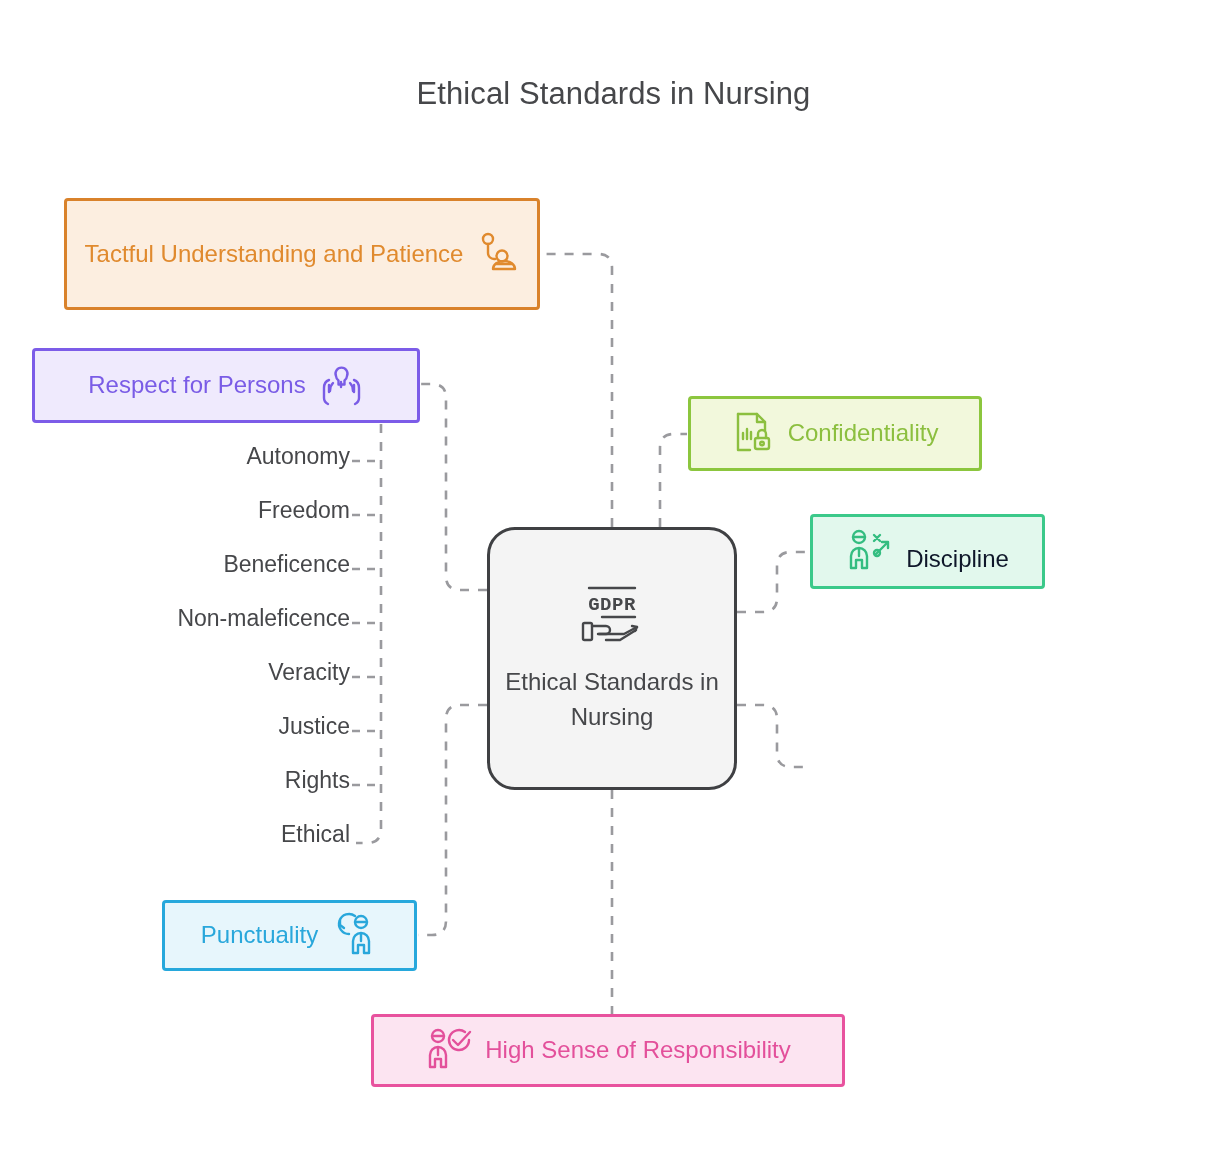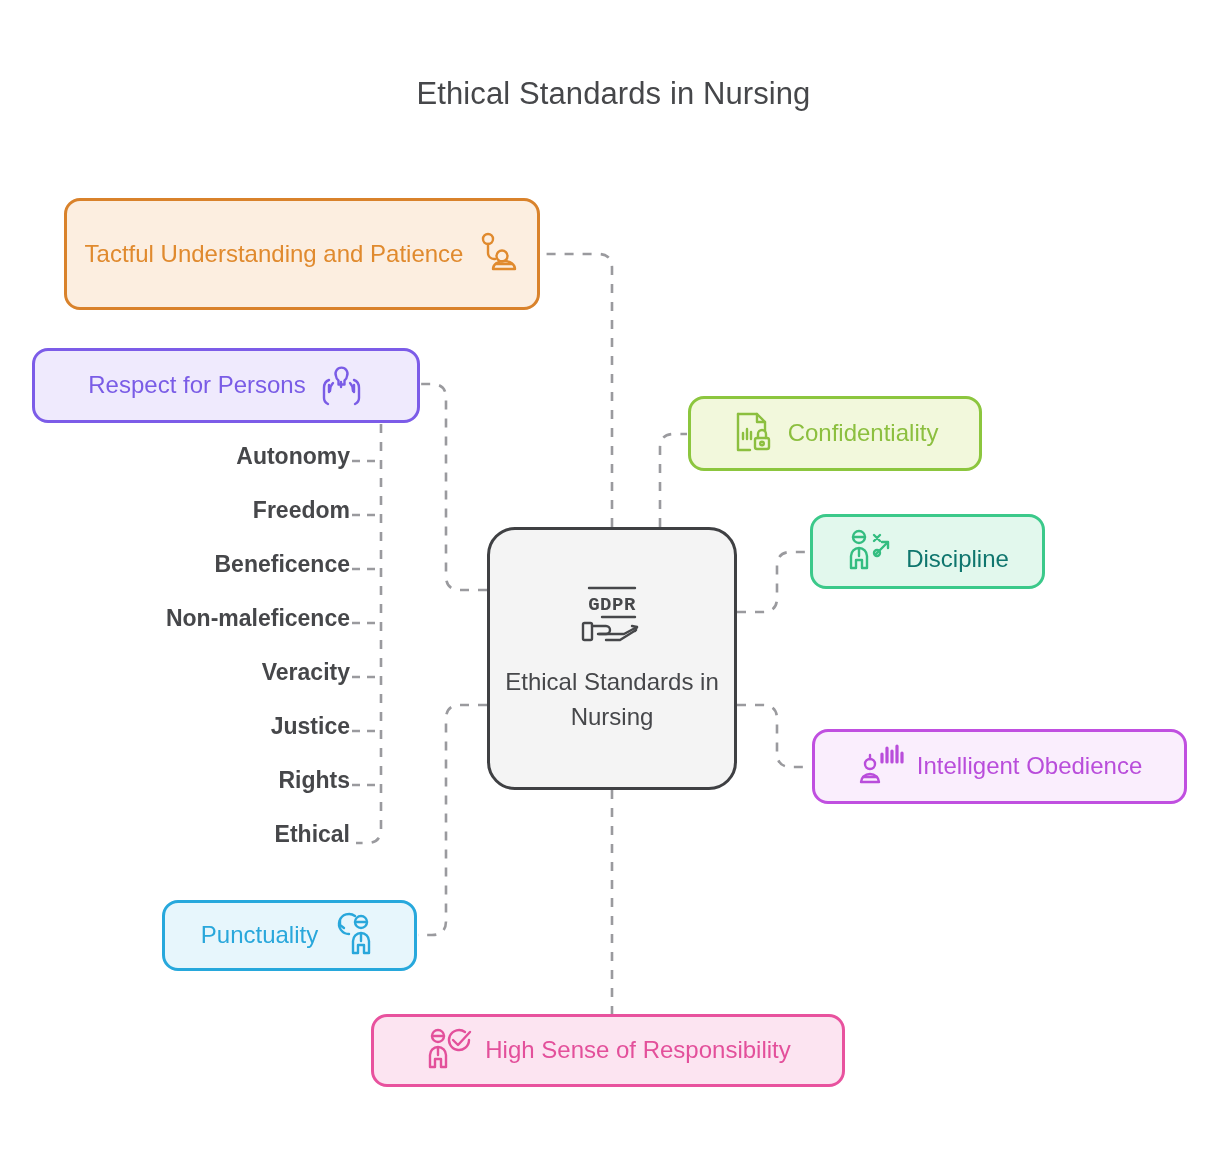--- a/index.html
+++ b/index.html
@@ -13,21 +13,21 @@
   #edges{position:absolute;left:0;top:0;width:1227px;height:1164px;pointer-events:none;}
 
   .page-title{
     position:absolute;left:0;top:76px;width:1227px;text-align:center;
     font-size:31px;color:#46474a;font-weight:400;letter-spacing:.1px;
   }
 
   .node{
     position:absolute;box-sizing:border-box;
     display:flex;align-items:center;justify-content:center;
-    border-radius:16px;border-width:3px;border-style:solid;
+    border-radius:4px;border-width:3px;border-style:solid;
     gap:12px;
   }
   .node .label{font-size:24px;line-height:1.18;white-space:nowrap;}
   .node .ico{flex:0 0 auto;display:block;}
 
   
   #node-center{
     left:487px;top:527px;width:250px;height:263px;
     border:3px solid #3f4043;background:#f4f4f4;border-radius:28px;
     flex-direction:column;gap:16px;
@@ -45,38 +45,38 @@
   #node-respect{left:32px;top:348px;width:388px;height:75px;
     border-color:#7c5ce8;background:#efeafd;}
   #node-respect .label{color:#7a5ce6;}
 
   #node-confidentiality{left:688px;top:396px;width:294px;height:75px;
     border-color:#8cc63e;background:#f2f8dc;}
   #node-confidentiality .label{color:#8cbf3f;}
 
   #node-discipline{left:810px;top:514px;width:235px;height:75px;
     border-color:#3bc98a;background:#e2f8ed;}
-  #node-discipline .label{color:#0f766e;margin-top:16px;}
+  #node-discipline .label{color:#0f172a;margin-top:16px;}
 
   #node-obedience{left:812px;top:729px;width:375px;height:75px;
     border-color:#c04fe0;background:#faeefd;}
   #node-obedience .label{color:#b94ddb;}
 
   #node-punctuality{left:162px;top:900px;width:255px;height:71px;
     border-color:#27a8dc;background:#e7f6fc;}
   #node-punctuality .label{color:#29a7db;}
 
   #node-responsibility{left:371px;top:1014px;width:474px;height:73px;
     border-color:#e8529e;background:#fce4f1;}
   #node-responsibility .label{color:#e3509b;}
 
   
   .subitem{
     position:absolute;right:0;text-align:right;
-    font-size:23px;color:#46474a;white-space:nowrap;font-weight:bold;
+    font-size:23px;color:#46474a;white-space:nowrap;
   }
   #subitems{position:absolute;left:60px;top:443px;width:290px;}
   #subitems .subitem{left:0;width:290px;}
 </style>
 </head>
 <body>
 
 <div id="canvas">
 
   <div class="page-title">Ethical Standards in Nursing</div>
@@ -183,36 +183,20 @@
         <path d="M13 22 v7"></path>
         <path d="M28 8 l6 6 M34 8 l-6 6"></path>
         <path d="M29 28 l12 -12"></path>
         <path d="M36 15 h6 v6"></path>
         <circle cx="31" cy="26" r="3"></circle>
       </svg>
     </span>
     <span class="label">Discipline</span>
   </div>
 
-  <div class="node" id="node-obedience">
-    <span class="ico">
-      <svg width="48" height="46" viewBox="0 0 48 46" fill="none" stroke="#b94ddb" stroke-width="2.4" stroke-linecap="round" stroke-linejoin="round">
-        <circle cx="13" cy="22" r="5"></circle>
-        <path d="M4 40 a9 8 0 0 1 18 0 z"></path>
-        <path d="M6 35 h14"></path>
-        <path d="M13 17 v-4"></path>
-        <path d="M25 20 v-8" stroke-width="3.2"></path>
-        <path d="M30 20 v-14" stroke-width="3.2"></path>
-        <path d="M35 20 v-11" stroke-width="3.2"></path>
-        <path d="M40 20 v-16" stroke-width="3.2"></path>
-        <path d="M45 20 v-9" stroke-width="3.2"></path>
-      </svg>
-    </span>
-    <span class="label">Intelligent Obedience</span>
-  </div>
 
   <div class="node" id="node-punctuality">
     <span class="label">Punctuality</span>
     <span class="ico">
       <svg width="48" height="46" viewBox="0 0 48 46" fill="none" stroke="#29a7db" stroke-width="2.4" stroke-linecap="round" stroke-linejoin="round">
         <path d="M19 23 a10 10 0 1 1 6 -18"></path>
         <path d="M10 9 v5 l4 3"></path>
         <circle cx="31" cy="11" r="6"></circle>
         <path d="M25 11 h12"></path>
         <path d="M23 42 v-12 a8 8 0 0 1 16 0 v12 h-5 v-8 h-6 v8 z"></path>

